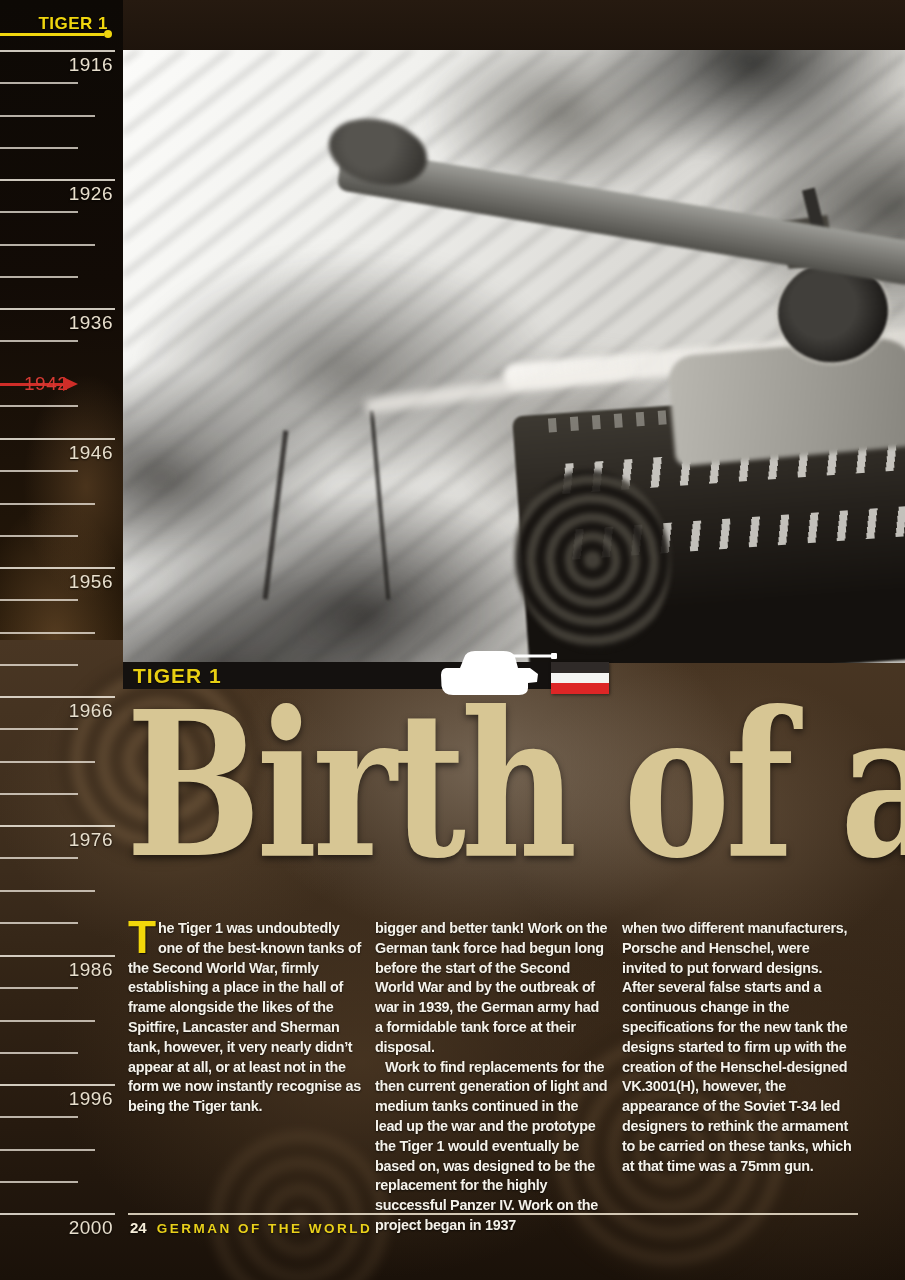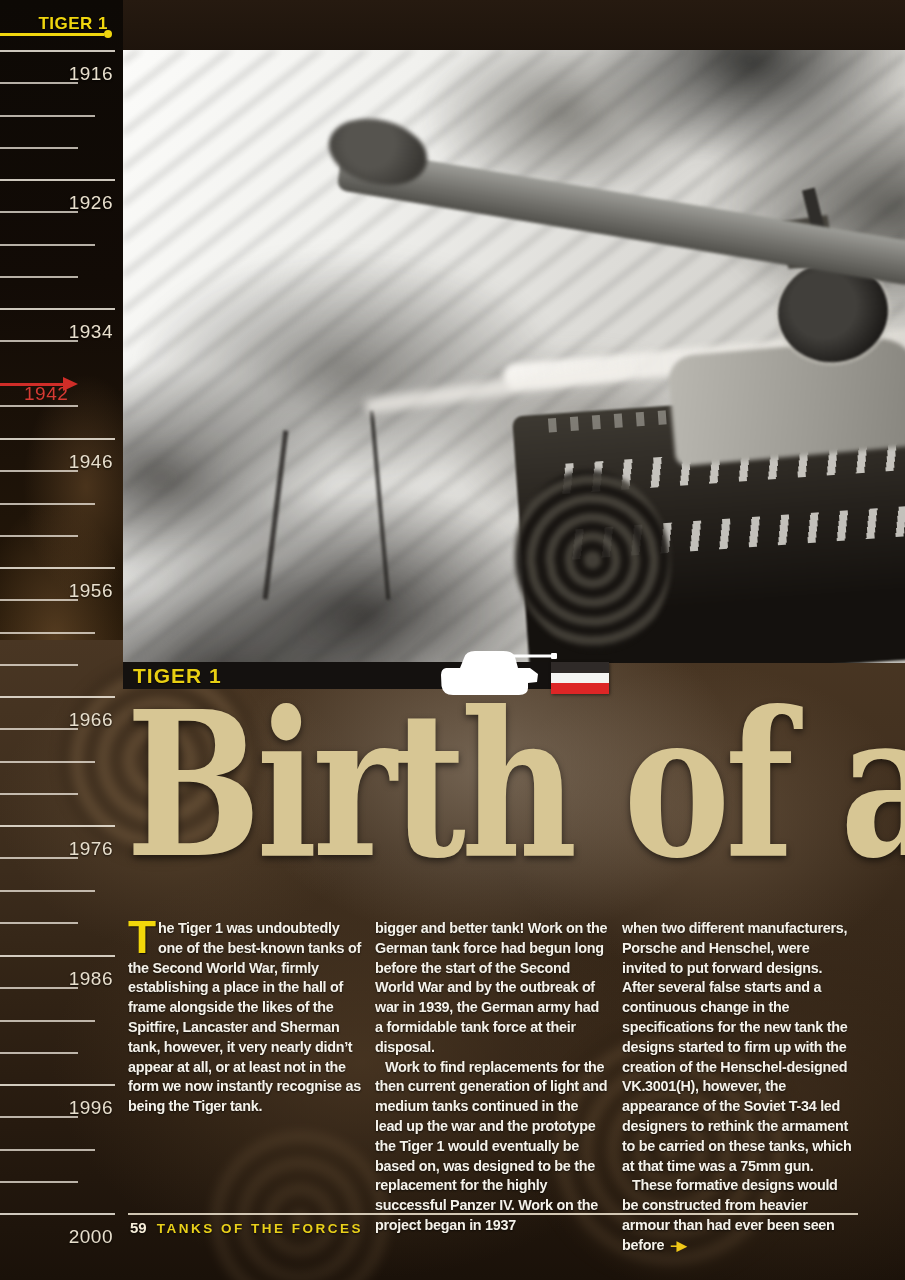--- a/index.html
+++ b/index.html
@@ -29,29 +29,29 @@
   .bg-wheel.w3{left:210px;top:1130px;width:180px;height:180px;opacity:.3;}
   
   .timeline{position:absolute;left:0;top:0;width:123px;height:1280px;z-index:6;}
   .tl-title{position:absolute;top:14px;left:0;width:108px;text-align:right;
     color:#f0d60e;font-weight:bold;font-size:17px;letter-spacing:.5px;
     text-shadow:0 1px 2px rgba(0,0,0,.8);}
   .tl-underline{position:absolute;top:33px;left:0;width:104px;height:3px;background:#f0d60e;}
   .tl-dot{position:absolute;top:30px;left:104px;width:8px;height:8px;border-radius:50%;background:#f0d60e;}
   .tl-group{position:absolute;left:0;width:123px;}
   .tl-line{position:absolute;left:0;top:0;width:115px;height:2px;background:rgba(246,240,228,.82);}
-  .tl-year{position:absolute;top:13px;left:0;width:113px;text-align:right;
+  .tl-year{position:absolute;top:4px;left:0;width:113px;text-align:right;
     color:#e8dfcd;font-size:19px;letter-spacing:.5px;text-shadow:0 1px 2px rgba(0,0,0,.7);}
   .tick{position:absolute;left:0;height:2px;background:rgba(246,240,228,.72);}
   .tick.a{top:32px;width:78px;}
   .tick.b{top:65px;width:95px;}
   .tick.c{top:97px;width:78px;}
   .tl-marker{position:absolute;left:0;top:372px;width:82px;height:24px;}
   .tl-marker .mline{position:absolute;left:0;top:11px;width:64px;height:3px;background:#cf2d28;}
-  .tl-marker .myear{position:absolute;left:24px;top:11px;color:#d63a33;font-size:19px;letter-spacing:.5px;}
+  .tl-marker .myear{position:absolute;left:24px;top:1px;color:#d63a33;font-size:19px;letter-spacing:.5px;}
   .tl-marker .marrow{position:absolute;left:63px;top:5px;width:0;height:0;
     border-left:15px solid #cf2d28;border-top:7px solid transparent;border-bottom:7px solid transparent;}
   
   .photo{position:absolute;left:123px;top:50px;width:782px;height:613px;overflow:hidden;z-index:1;
     background:linear-gradient(115deg,#fbfbf9 0%,#f1f1ee 28%,#dddcd8 55%,#c6c4be 100%);}
   .photo .foliage{position:absolute;inset:-30px;filter:blur(8px) contrast(1.05);
     background:
       radial-gradient(230px 150px at 78% 6%,rgba(30,30,28,.85),transparent 70%),
       radial-gradient(270px 170px at 95% 28%,rgba(45,44,40,.68),transparent 70%),
       radial-gradient(210px 130px at 56% 14%,rgba(60,58,52,.55),transparent 70%),
@@ -160,21 +160,21 @@
     </div>
     <div class="tl-group" style="top:179px">
       <div class="tl-line"></div>
       <span class="tl-year">1926</span>
       <i class="tick a"></i>
       <i class="tick b"></i>
       <i class="tick c"></i>
     </div>
     <div class="tl-group" style="top:308px">
       <div class="tl-line"></div>
-      <span class="tl-year">1934</span>
+      <span class="tl-year">1936</span>
       <i class="tick a"></i>
       <i class="tick c"></i>
     </div>
     <div class="tl-marker">
       <div class="mline"></div>
       <span class="myear">1942</span>
       <i class="marrow"></i>
     </div>
     <div class="tl-group" style="top:438px">
       <div class="tl-line"></div>
@@ -267,23 +267,22 @@
   <div class="columns">
     <div class="col">
       <p><span class="dropcap">T</span><span>he Tiger 1 was undoubtedly one of the best-known tanks of the Second World War, firmly establishing a place in the hall of frame alongside the likes of the Spitfire, Lancaster and Sherman tank, however, it very nearly didn’t appear at all, or at least not in the form we now instantly recognise as being the Tiger tank.</span></p>
     </div>
     <div class="col">
       <p>bigger and better tank! Work on the German tank force had begun long before the start of the Second World War and by the outbreak of war in 1939, the German army had a formidable tank force at their disposal.</p>
       <p class="indent">Work to find replacements for the then current generation of light and medium tanks continued in the lead up the war and the prototype the Tiger 1 would eventually be based on, was designed to be the replacement for the highly successful Panzer IV. Work on the project began in 1937</p>
     </div>
     <div class="col">
       <p>when two different manufacturers, Porsche and Henschel, were invited to put forward designs. After several false starts and a continuous change in the specifications for the new tank the designs started to firm up with the creation of the Henschel-designed VK.3001(H), however, the appearance of the Soviet T-34 led designers to rethink the armament to be carried on these tanks, which at that time was a 75mm gun.</p>
-      <p class="indent"><span>These formative designs would be constructed from heavier armour than had ever been seen before</span><span class="cont-arrow">--▶</span></p>
     </div>
   </div>
 
   <div class="footer-rule"></div>
   <div class="footer">
-    <span class="page-number">59</span>
-    <span class="magazine-title">TANKS OF THE FORCES</span>
+    <span class="page-number">24</span>
+    <span class="magazine-title">GERMAN OF THE WORLD</span>
   </div>
 
 </div>
 
 </body></html>

